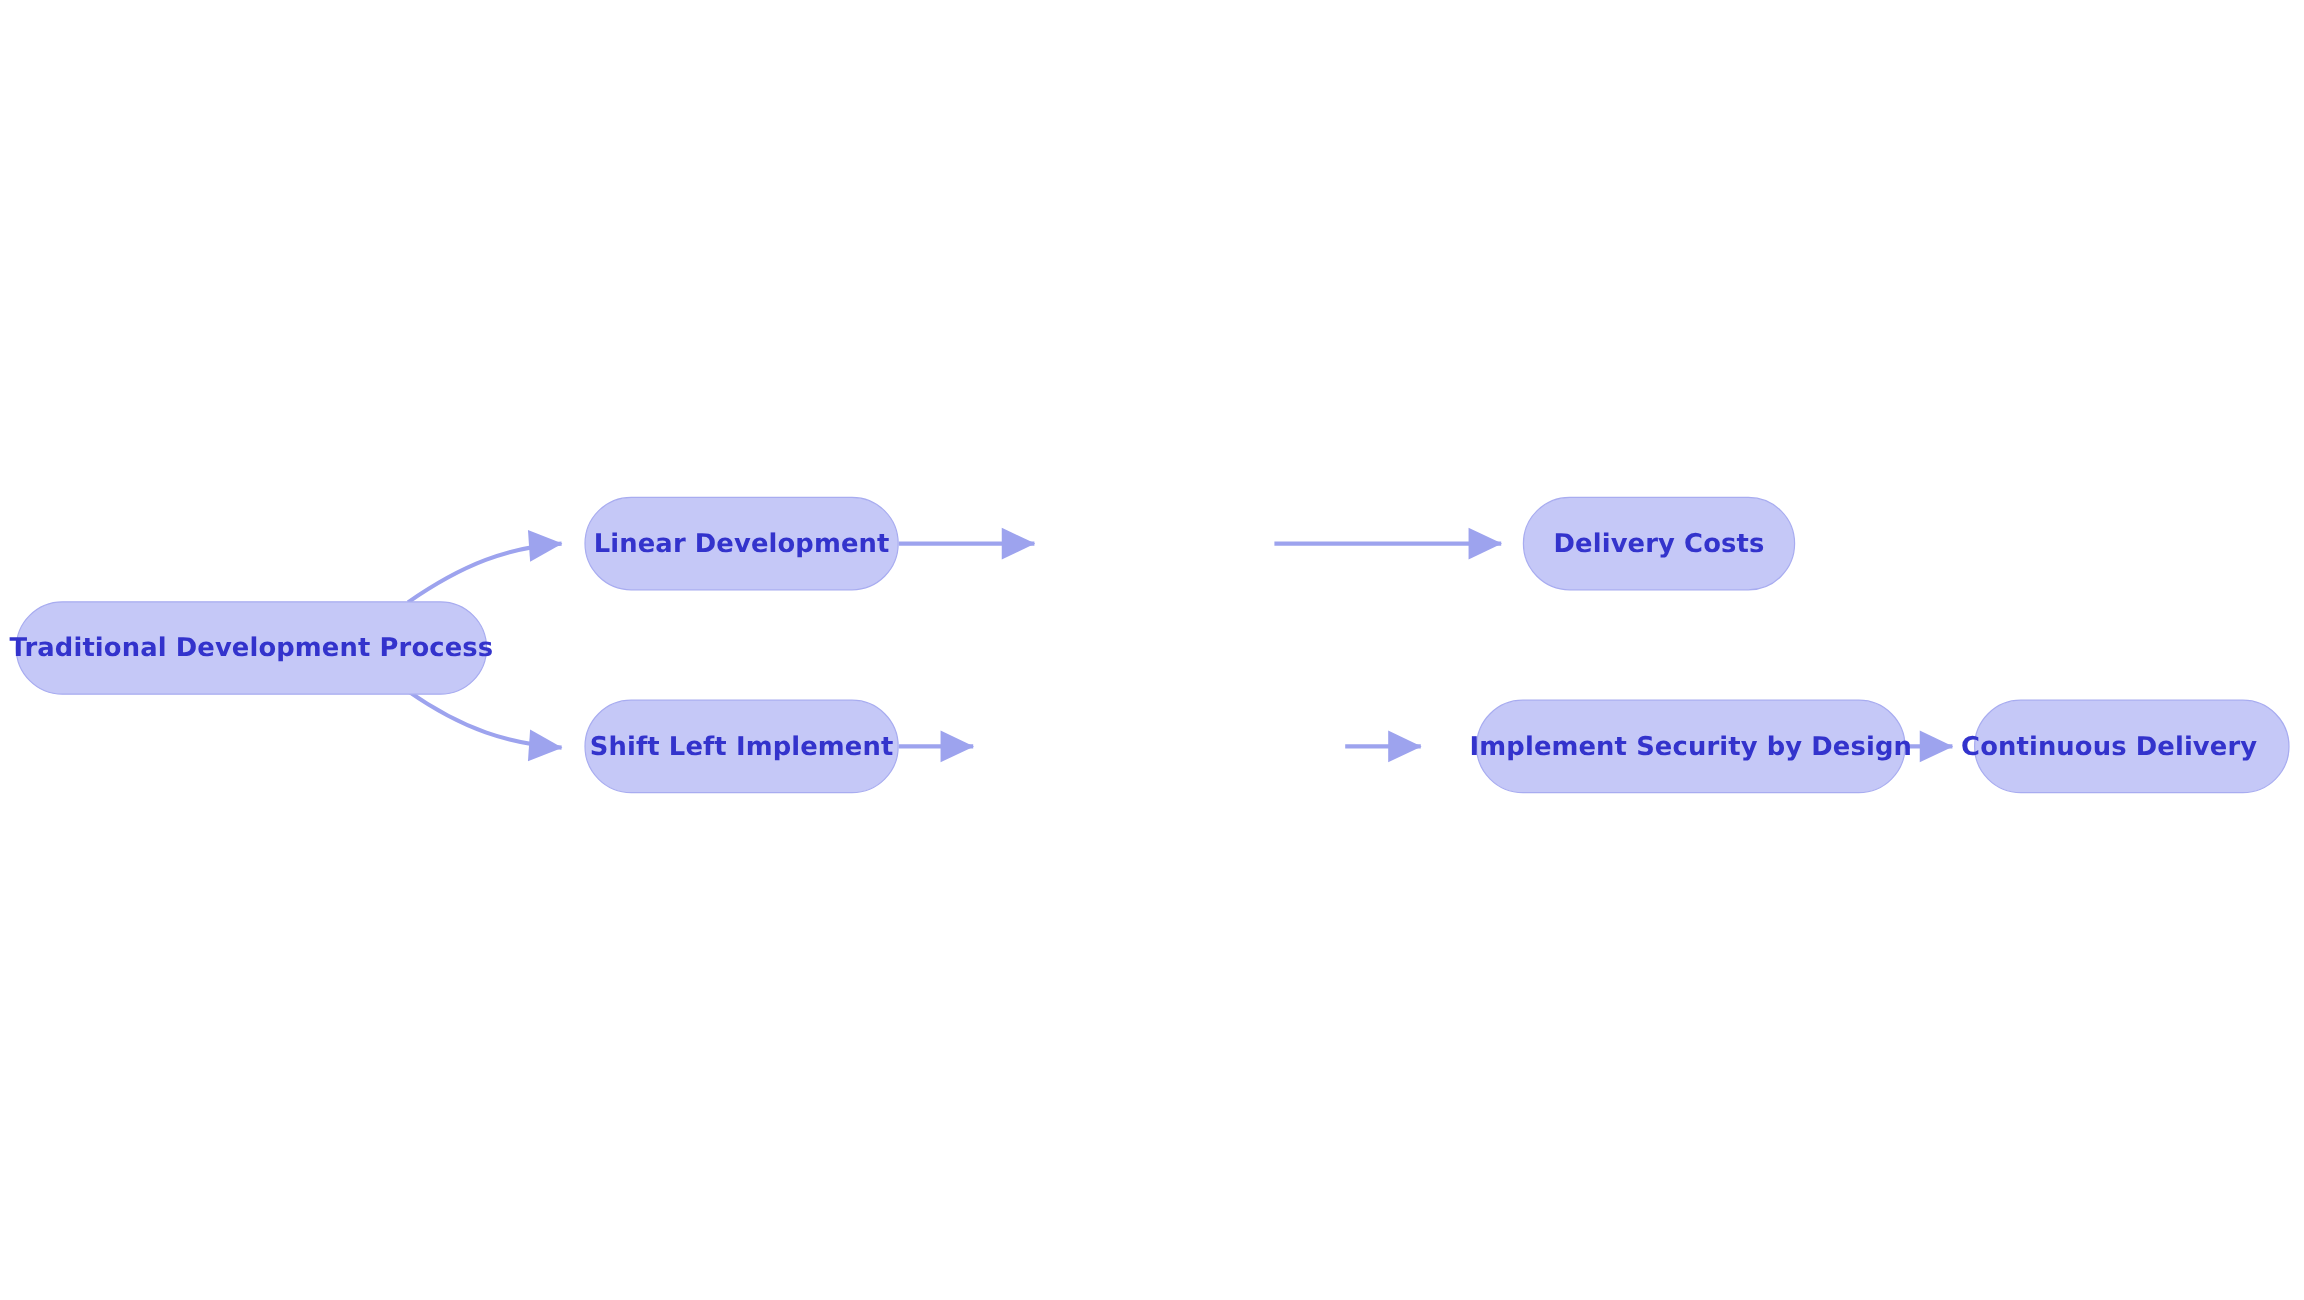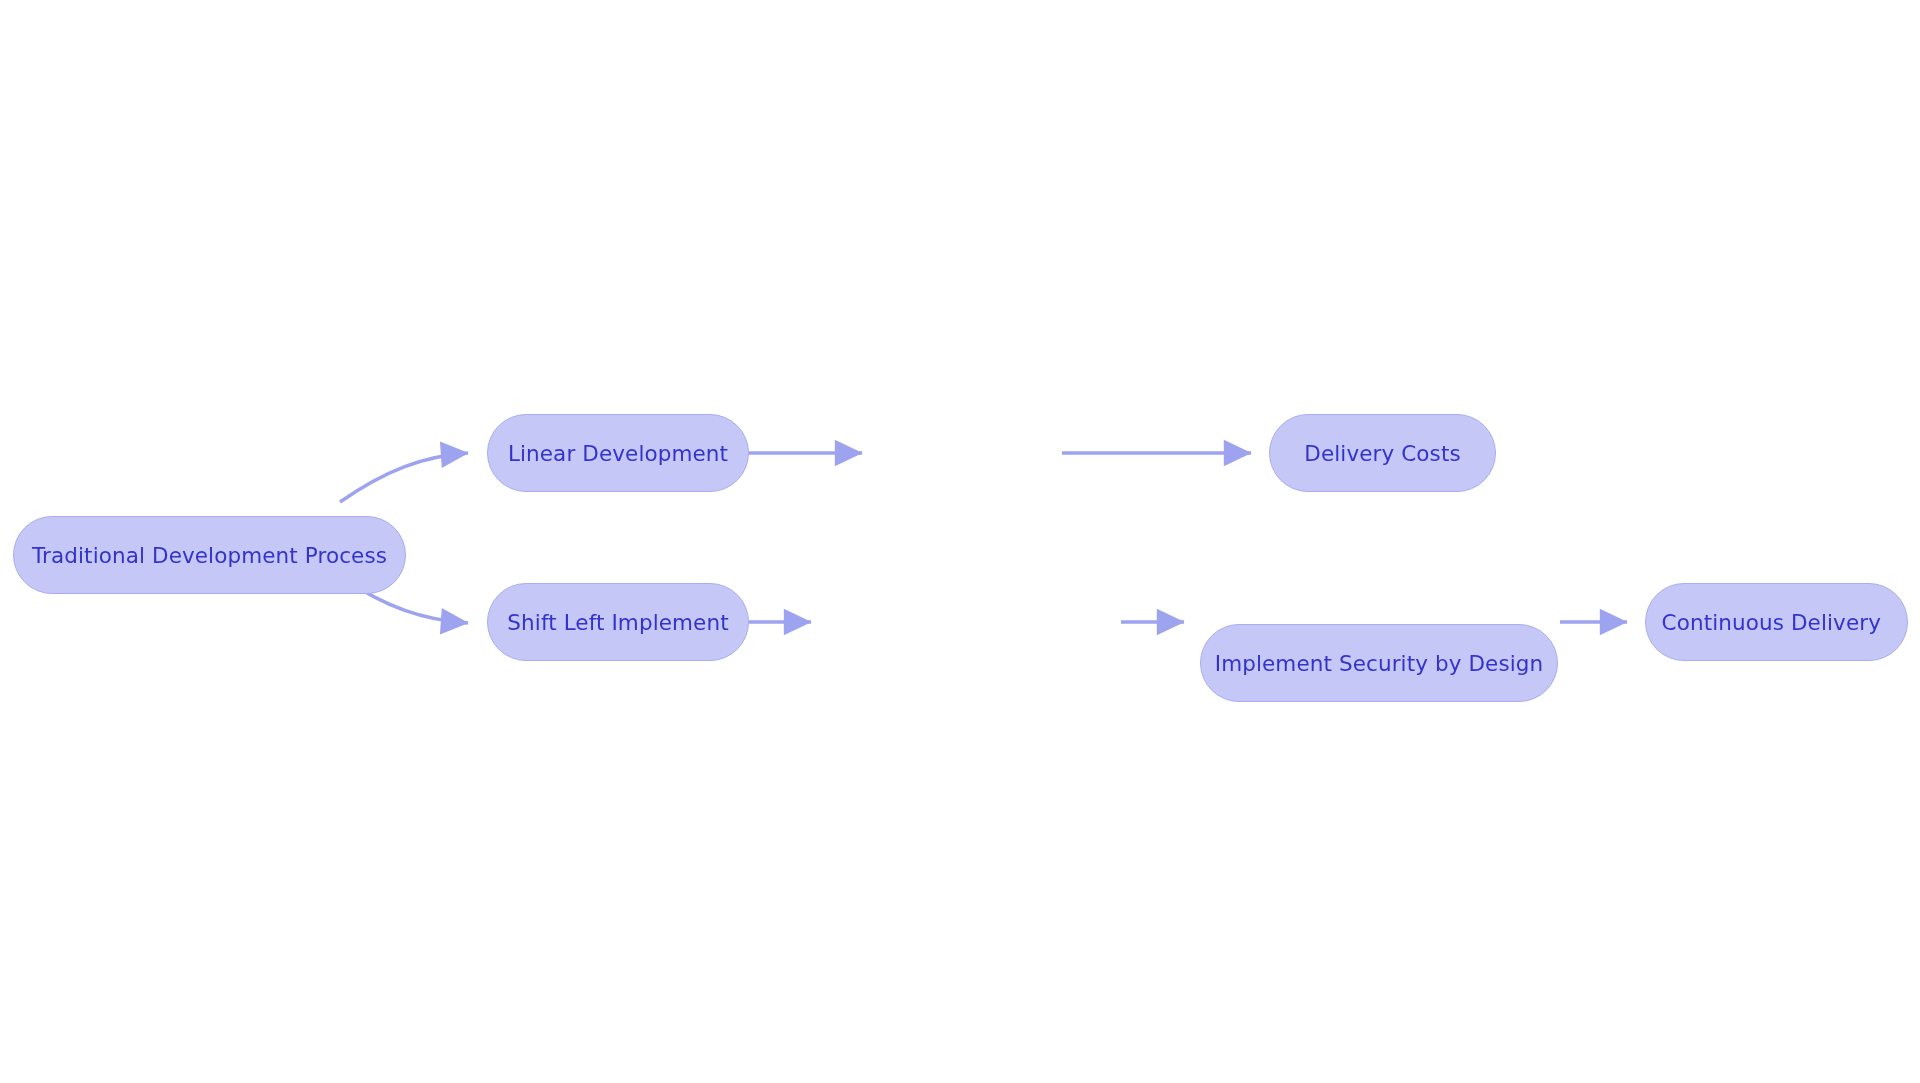--- a/index.html
+++ b/index.html
@@ -32,21 +32,21 @@
     box-sizing: border-box;
     display: flex;
     align-items: center;
     justify-content: center;
     height: 78px;
     border-radius: 39px;
     background: #c5c8f7;
     border: 1.5px solid #a8acf0;
     color: #3333cc;
     font-size: 21.5px;
-    font-weight: 400;
+    font-weight: 700;
     letter-spacing: 0.1px;
     white-space: nowrap;
     padding: 0 26px;
   }
 </style>
 </head>
 <body>
 
 <div id="flowchart-canvas">
 
@@ -65,39 +65,39 @@
 
     <path d="M 340 576 C 386 608 424 620 468 623" fill="none" stroke="#9da3ee" stroke-width="3.4" marker-end="url(#arrowhead)"></path>
 
     <path d="M 749 622 L 811 622" fill="none" stroke="#9da3ee" stroke-width="3.4" marker-end="url(#arrowhead)"></path>
 
     <path d="M 1121 622 L 1184 622" fill="none" stroke="#9da3ee" stroke-width="3.4" marker-end="url(#arrowhead)"></path>
 
     <path d="M 1560 622 L 1627 622" fill="none" stroke="#9da3ee" stroke-width="3.4" marker-end="url(#arrowhead)"></path>
   </svg>
 
-  <div class="node" style="left:13px; top:516px; width:393px;">
+  <div class="node" style="left:13px; top:501px; width:393px;">
     <span>Traditional Development Process</span>
   </div>
 
   <div class="node" style="left:487px; top:414px; width:262px;">
     <span>Linear Development</span>
   </div>
 
 
   <div class="node" style="left:1269px; top:414px; width:227px;">
     <span>Delivery Costs</span>
   </div>
 
   <div class="node" style="left:487px; top:583px; width:262px;">
     <span>Shift Left Implement</span>
   </div>
 
 
-  <div class="node" style="left:1200px; top:583px; width:358px;margin-top:41px;">
+  <div class="node" style="left:1230px; top:583px; width:358px;">
     <span>Implement Security by Design</span>
   </div>
 
   <div class="node" style="left:1645px; top:583px; width:263px;justify-content:flex-end;">
     <span>Continuous Delivery</span>
   </div>
 
 </div>
 
 </body></html>

